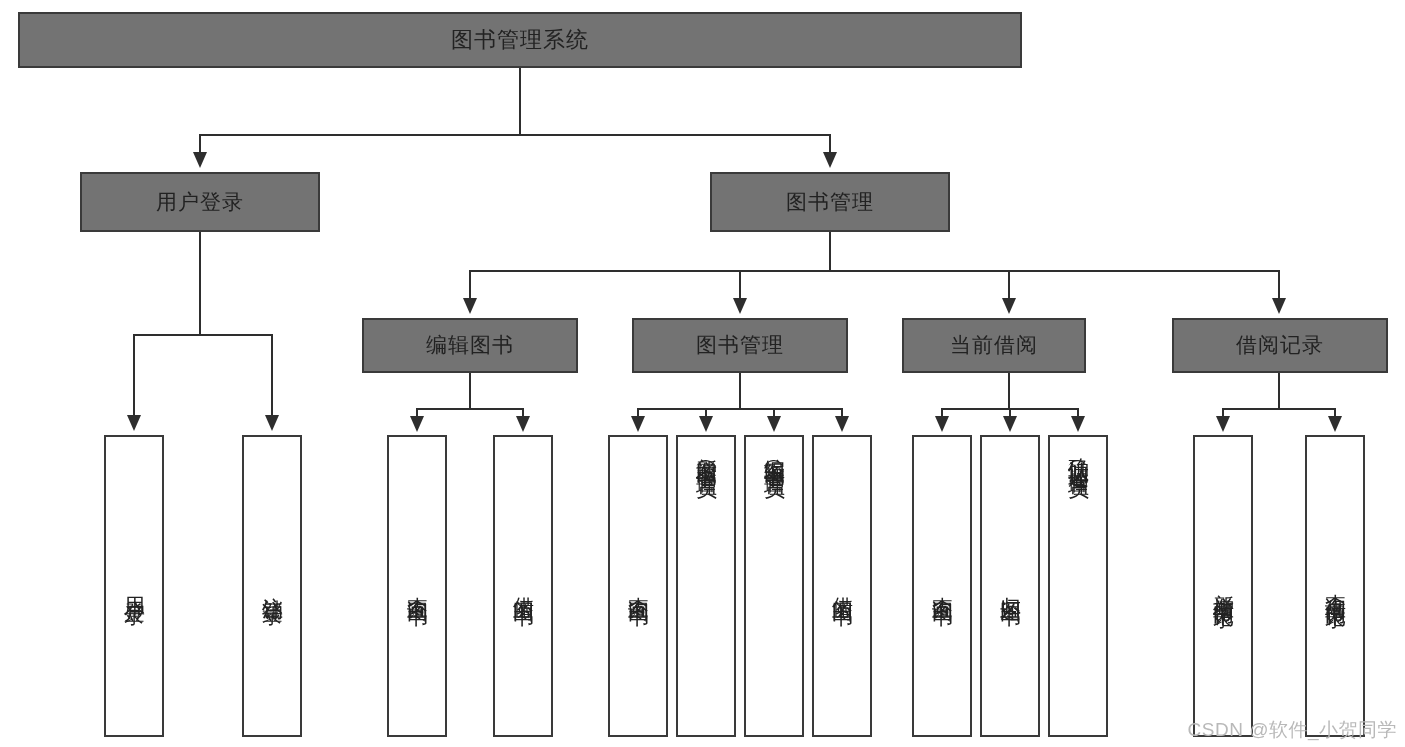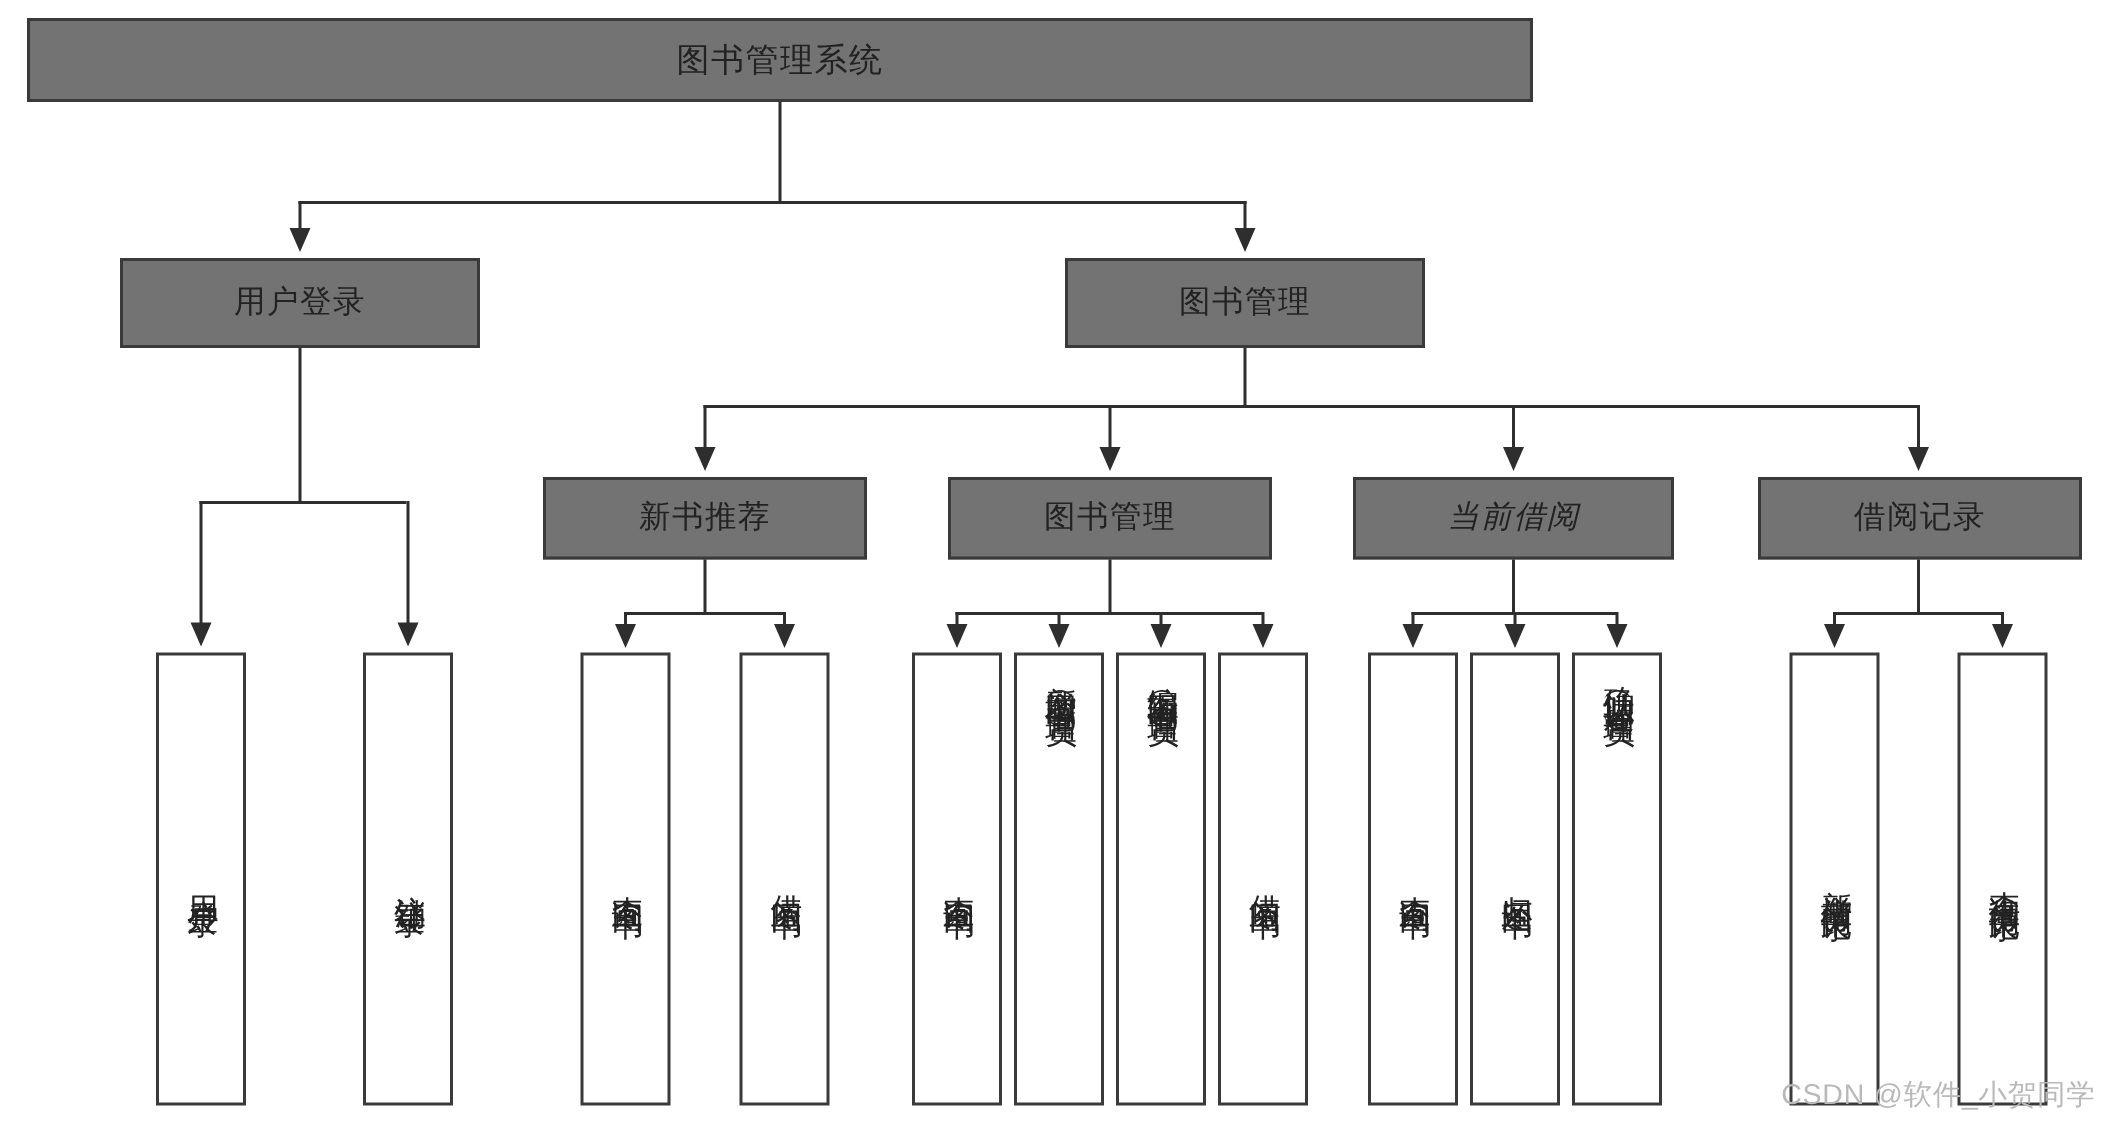--- a/index.html
+++ b/index.html
@@ -121,26 +121,26 @@
   <div class="vline" style="left:469px;top:270px;width:2px;height:32px;"></div>
   <div class="arrow" style="left:463px;top:298px;"></div>
   <div class="vline" style="left:739px;top:270px;width:2px;height:32px;"></div>
   <div class="arrow" style="left:733px;top:298px;"></div>
   <div class="vline" style="left:1008px;top:270px;width:2px;height:32px;"></div>
   <div class="arrow" style="left:1002px;top:298px;"></div>
   <div class="vline" style="left:1278px;top:270px;width:2px;height:32px;"></div>
   <div class="arrow" style="left:1272px;top:298px;"></div>
 
   <div class="node lvl3" style="left:362px;top:318px;width:216px;height:55px;">
-    <span class="label">新书推荐</span>
+    <span class="label">编辑图书</span>
   </div>
   <div class="node lvl3" style="left:632px;top:318px;width:216px;height:55px;">
     <span class="label">图书管理</span>
   </div>
-  <div class="node lvl3" style="left:902px;top:318px;width:214px;height:55px;font-style:italic;">
+  <div class="node lvl3" style="left:902px;top:318px;width:184px;height:55px;">
     <span class="label">当前借阅</span>
   </div>
   <div class="node lvl3" style="left:1172px;top:318px;width:216px;height:55px;text-align:right;">
     <span class="label">借阅记录</span>
   </div>
 
   <div class="vline" style="left:469px;top:373px;width:2px;height:36px;"></div>
   <div class="hline" style="left:416px;top:408px;width:108px;height:2px;"></div>
   <div class="vline" style="left:416px;top:408px;width:2px;height:11px;"></div>
   <div class="arrow" style="left:410px;top:416px;"></div>

